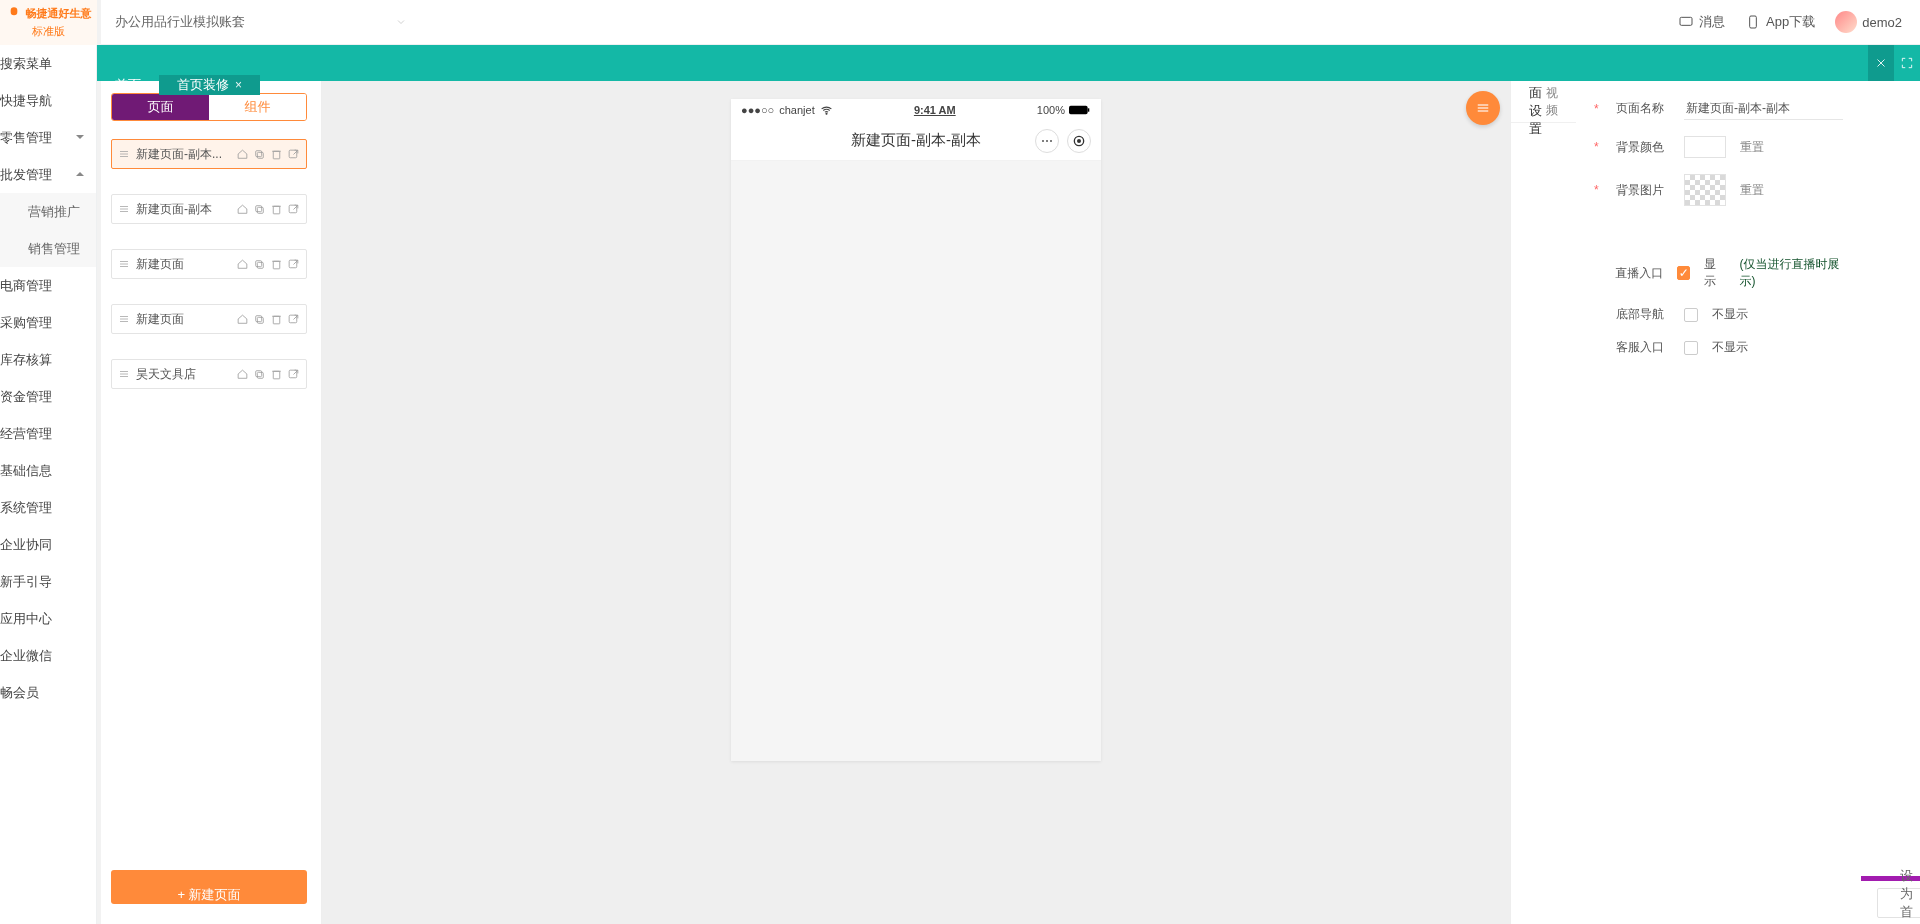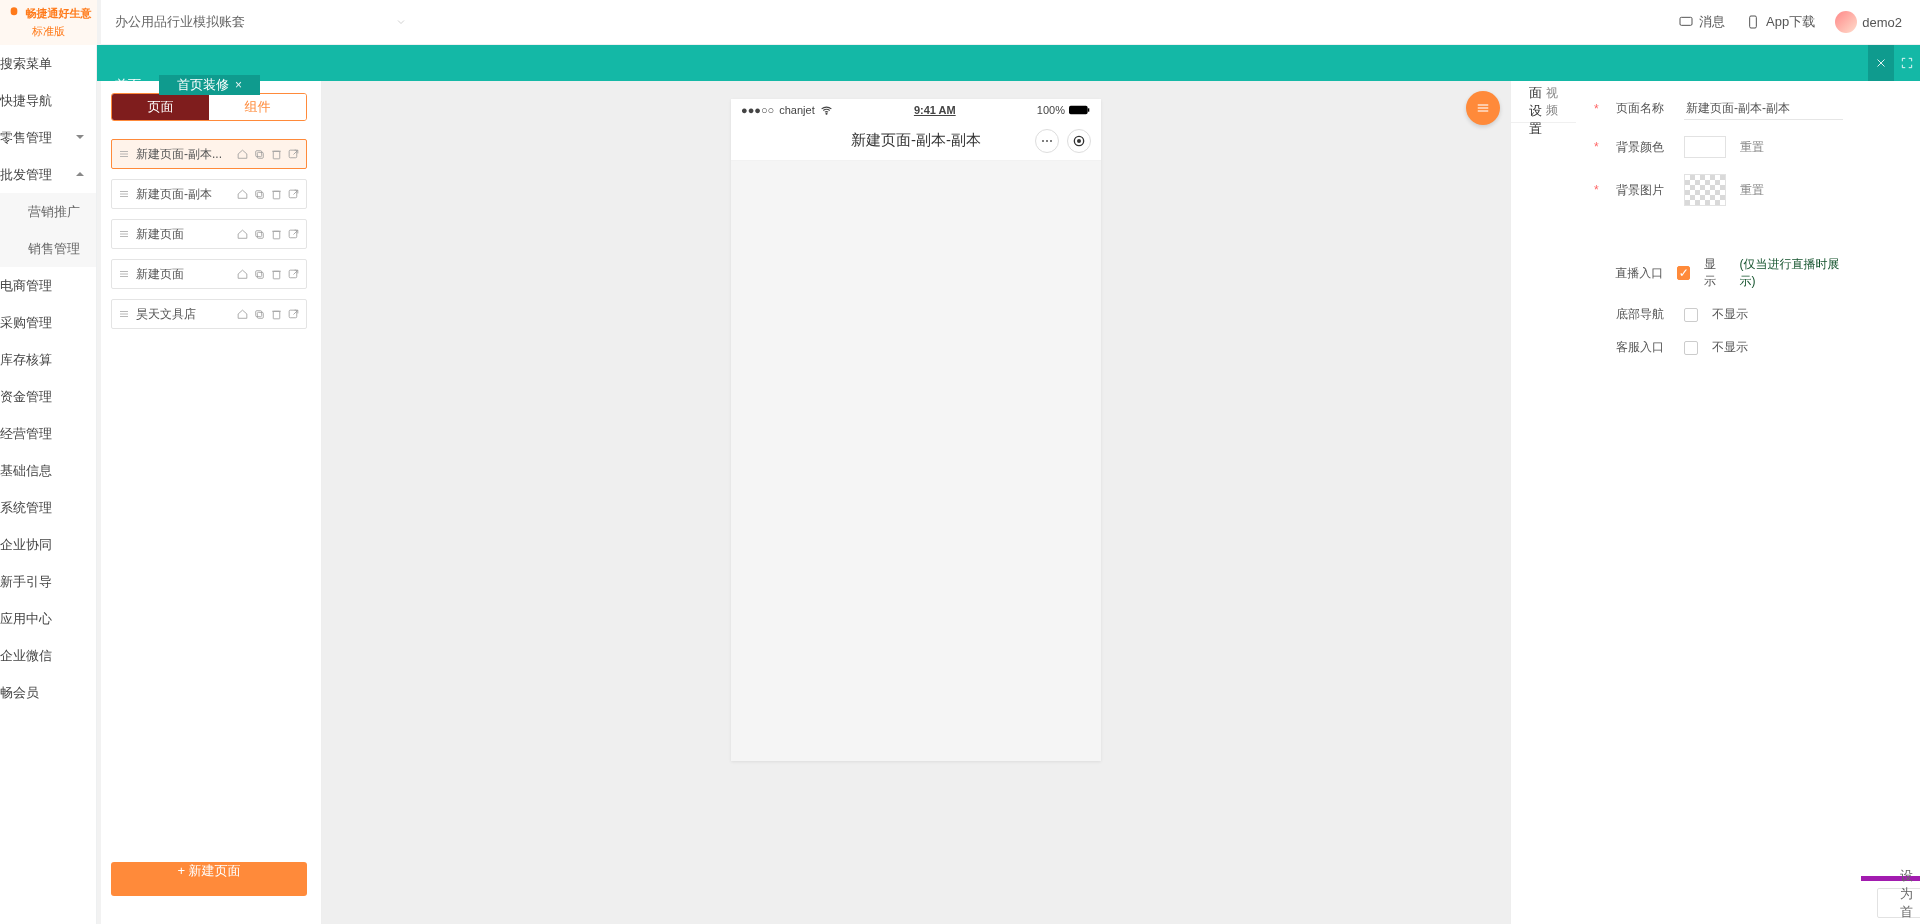--- a/index.html
+++ b/index.html
@@ -42,30 +42,30 @@
 .teal-right .tbtn.dark{background:#0f9b8e;}
 .teal-right svg{width:14px;height:14px;}
 
 
 .workspace{flex:1 1 auto;display:flex;background:#fff;}
 
 
 .page-panel{width:225px;border-right:1px solid #eee;padding:12px 14px;display:flex;flex-direction:column;}
 .seg{display:flex;border:1px solid #ff8a3a;border-radius:3px;overflow:hidden;height:28px;}
 .seg .seg-item{flex:1;display:flex;align-items:center;justify-content:center;font-size:13px;cursor:pointer;}
-.seg .seg-item.on{background:#7f1d1d;color:#fff;}
+.seg .seg-item.on{background:#701a75;color:#fff;}
 .seg .seg-item.off{background:#fff;color:#ff8a3a;}
-.page-list{margin-top:18px;display:flex;flex-direction:column;gap:10px;}
+.page-list{margin-top:18px;display:flex;flex-direction:column;gap:25px;}
 .page-card{height:30px;border:1px solid #e4e4e4;border-radius:2px;display:flex;align-items:center;padding:0 6px;gap:6px;cursor:pointer;background:#fff;}
 .page-card.sel{background:#fff3ea;border-color:#ff8a3a;}
 .page-card .drag-ic{width:12px;color:#a0a0a0;}
 .page-card .pname{flex:1 1 auto;font-size:12px;color:#555;overflow:hidden;text-overflow:ellipsis;white-space:nowrap;}
 .page-card .mini{color:#9a9a9a;display:flex;gap:4px;}
 .page-card .mini svg{width:13px;height:13px;}
-.new-page-btn{margin-top:auto;height:34px;background:#ff8a3a;color:#fff;border-radius:3px;display:flex;align-items:flex-start;justify-content:center;font-size:13px;cursor:pointer;margin-bottom:16px;}
+.new-page-btn{margin-top:auto;height:34px;background:#ff8a3a;color:#fff;border-radius:3px;display:flex;align-items:flex-end;justify-content:center;font-size:13px;cursor:pointer;margin-bottom:8px;}
 
 
 .canvas-area{flex:1 1 auto;background:#efefef;position:relative;}
 .fab{position:absolute;right:10px;top:10px;width:34px;height:34px;border-radius:50%;background:#ff8a3a;display:flex;align-items:center;justify-content:center;box-shadow:0 2px 4px rgba(0,0,0,.15);cursor:pointer;}
 .fab svg{width:18px;height:18px;color:#fff;}
 .phone{position:absolute;left:50%;transform:translateX(-50%);top:18px;width:370px;background:#fff;box-shadow:0 1px 3px rgba(0,0,0,.08);}
 .phone-status{height:22px;display:flex;align-items:center;padding:0 10px;font-size:11px;color:#444;}
 .phone-status .sg{display:flex;align-items:center;gap:5px;}
 .phone-status .mid{flex:1;text-align:center;font-weight:600;text-decoration:underline;}
 .phone-status .rt{display:flex;align-items:center;gap:4px;}

